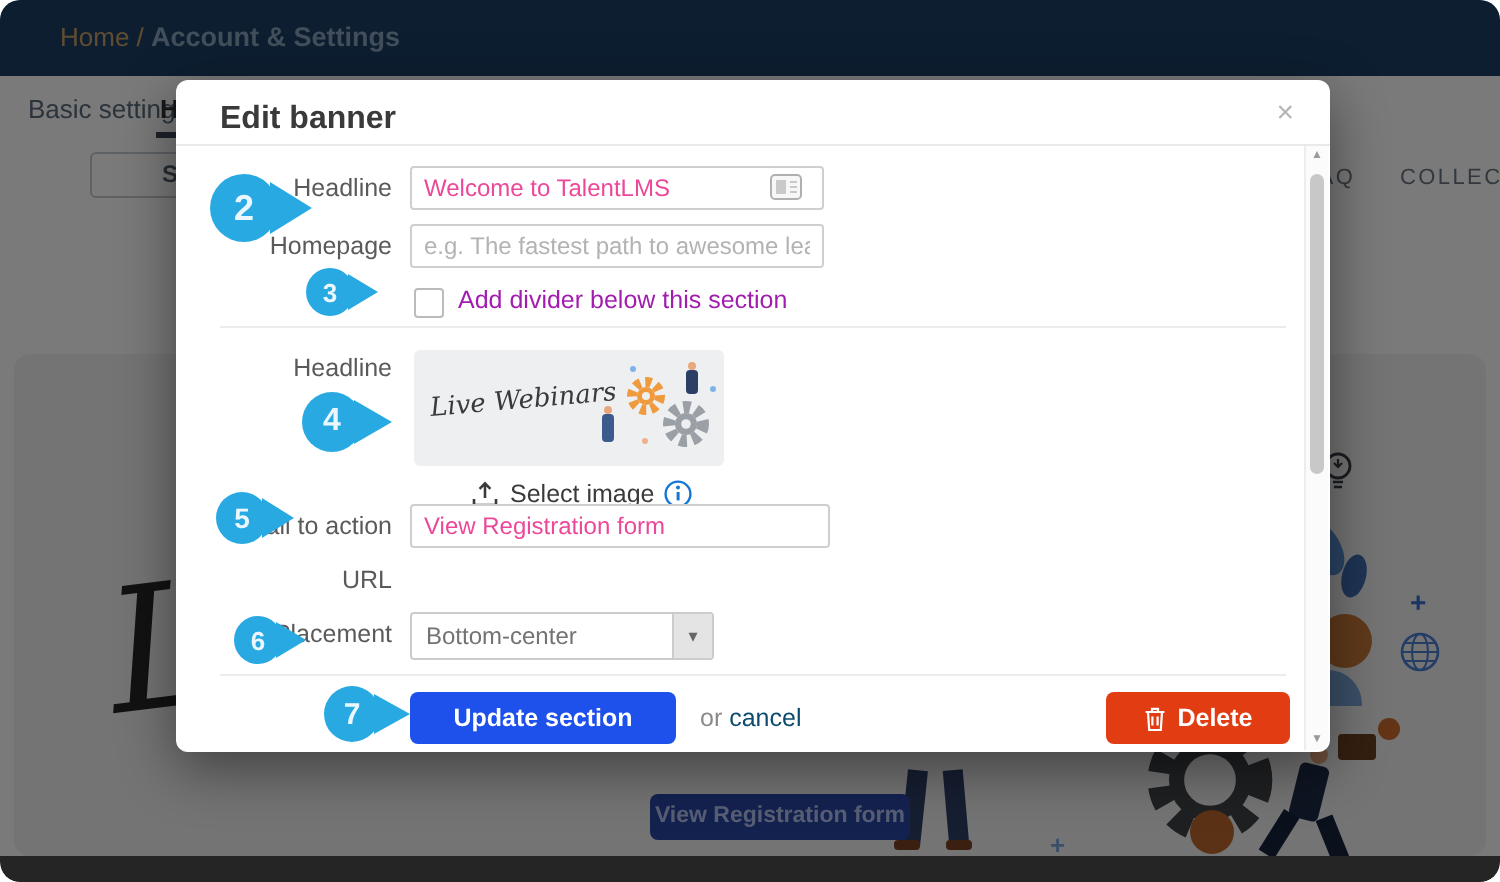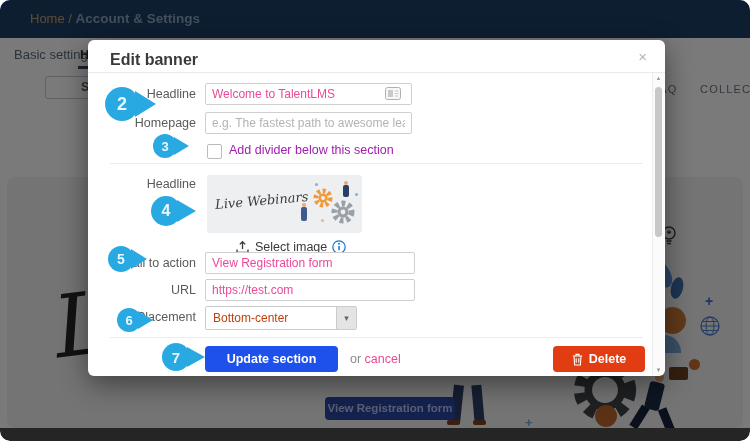--- a/index.html
+++ b/index.html
@@ -52,28 +52,28 @@
   .mdiv{position:absolute;left:22px;right:22px;height:1px;background:#ececec;}
 
   .artwork-box{position:absolute;left:119px;top:135px;width:155px;height:58px;background:#edeff1;border-radius:3px;overflow:hidden;}
   .art-script{position:absolute;left:8px;top:18px;font-family:"DejaVu Serif","Liberation Serif",serif;font-style:italic;
     font-size:13px;color:#3a3a3a;transform:rotate(-5deg);}
   .select-image{position:absolute;left:147px;top:200px;font-size:12.5px;color:#3a3a3a;display:flex;align-items:center;gap:5px;cursor:pointer;}
   .info-ico{position:absolute;left:244px;top:200px;cursor:pointer;}
 
   .select-box{position:absolute;left:117px;top:266px;width:152px;height:24px;border:1px solid #ccc;border-radius:2px;
     background:#fff;box-sizing:border-box;}
-  .select-value{position:absolute;left:7px;top:4px;font-size:12px;color:#c2410c;}
+  .select-value{position:absolute;left:7px;top:4px;font-size:12px;color:#737373;}
   .select-arrow{position:absolute;right:0;top:0;width:19px;height:22px;background:#e4e4e4;border-left:1px solid #ccc;
     color:#666;font-size:9px;text-align:center;line-height:22px;}
 
   .btn-update{position:absolute;left:117px;top:306px;width:133px;height:26px;background:#1e50ec;border:none;border-radius:4px;
     color:#fff;font-family:"Liberation Sans",sans-serif;font-size:12.5px;font-weight:bold;cursor:pointer;}
   .or-cancel{position:absolute;left:262px;top:312px;font-size:12.5px;color:#8a8a8a;}
-  .or-cancel a{color:#ec4899;text-decoration:none;cursor:pointer;margin-top:10px;}
+  .or-cancel a{color:#0c4a6e;text-decoration:none;cursor:pointer;margin-top:10px;}
   .btn-delete{position:absolute;right:20px;top:306px;width:92px;height:26px;background:#e23c12;border:none;border-radius:4px;
     color:#fff;font-family:"Liberation Sans",sans-serif;font-size:12.5px;font-weight:bold;cursor:pointer;
     display:flex;align-items:center;justify-content:center;gap:6px;}
 
   
   .sbar{position:absolute;right:1px;top:33px;bottom:1px;width:11px;background:#fbfbfb;border-left:1px solid #ededed;border-radius:0 0 5px 0;}
   .sbar .arr{position:absolute;left:0;right:0;text-align:center;font-size:6px;color:#9a9a9a;}
   .sbar .arr.up{top:2px;}
   .sbar .arr.down{bottom:2px;}
   .sthumb{position:absolute;left:2px;top:14px;width:7px;height:150px;background:#c8c8c8;border-radius:4px;}
@@ -216,21 +216,20 @@
             <circle cx="7" cy="7" r="6.2" fill="none" stroke="#1476d2" stroke-width="1.2"></circle>
             <rect x="6.3" y="6" width="1.5" height="4.2" fill="#1476d2"></rect>
             <circle cx="7" cy="3.8" r="1" fill="#1476d2"></circle>
           </svg>
       </div>
 
       <div class="flabel" style="left:8px;top:216px;">Call to action</div>
       <input class="finput" style="left: 117px; top: 212px; width: 210px;" readonly="" value="View Registration form">
 
       <div class="flabel" style="left:8px;top:243px;">URL</div>
-      <input class="finput" style="left: 117px; top: 239px; width: 210px;" readonly="" value="https://test.com">
 
       <div class="flabel" style="left:8px;top:270px;">Placement</div>
       <div class="select-box">
         <div class="select-value">Bottom-center</div>
         <div class="select-arrow">▾</div>
       </div>
 
       <div class="mdiv" style="top:297px;"></div>
 
       <button class="btn-update">Update section</button>

